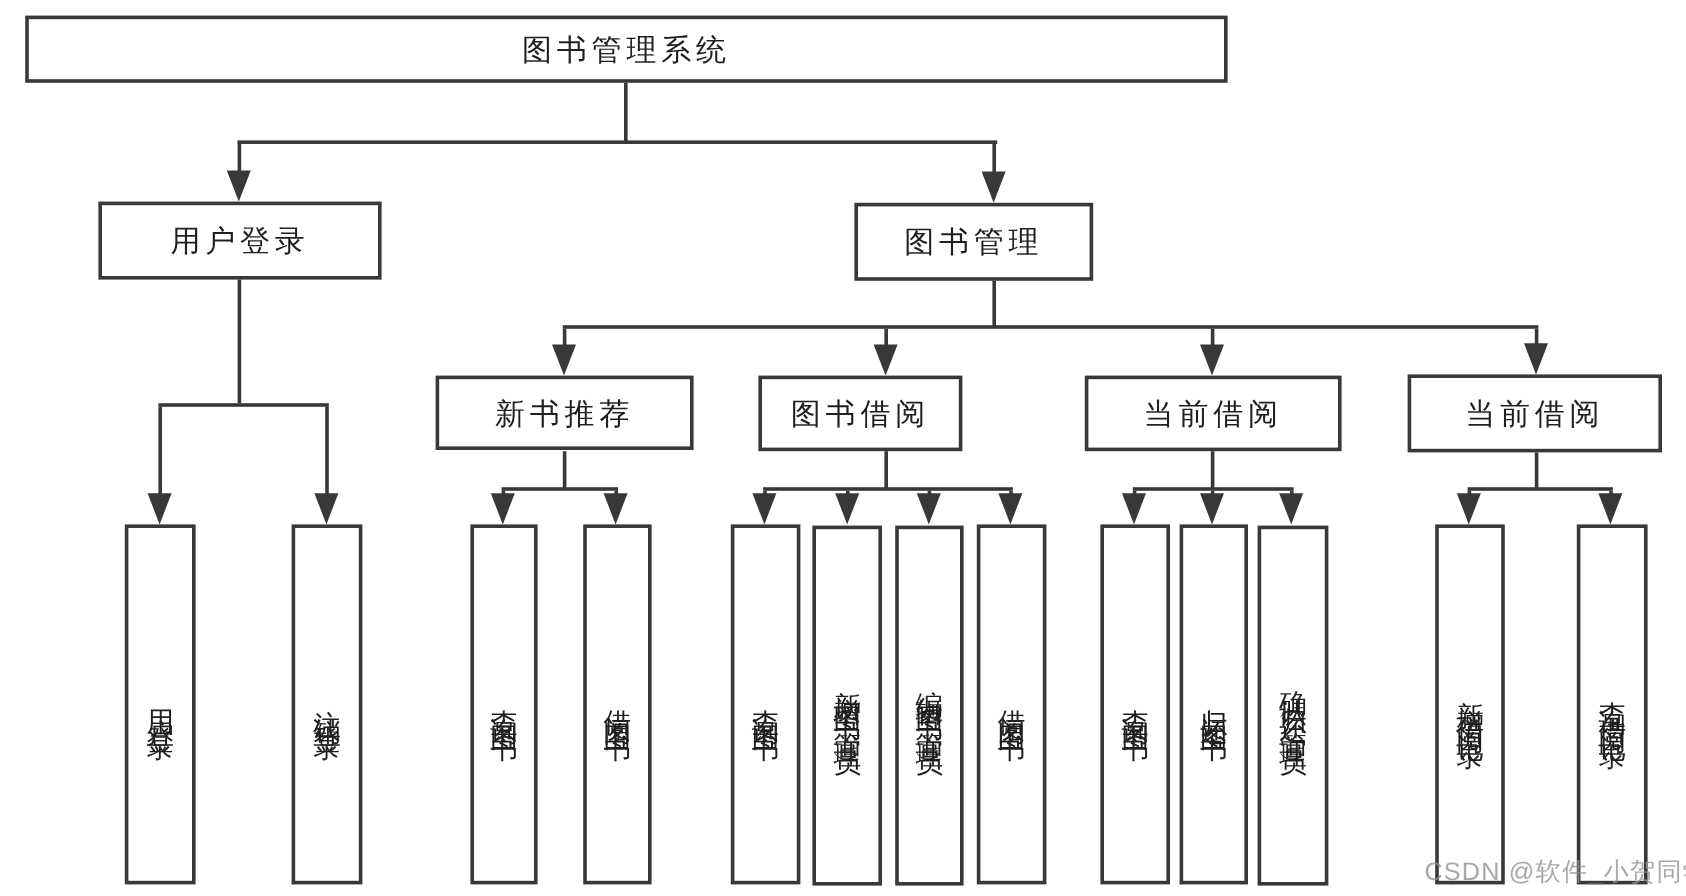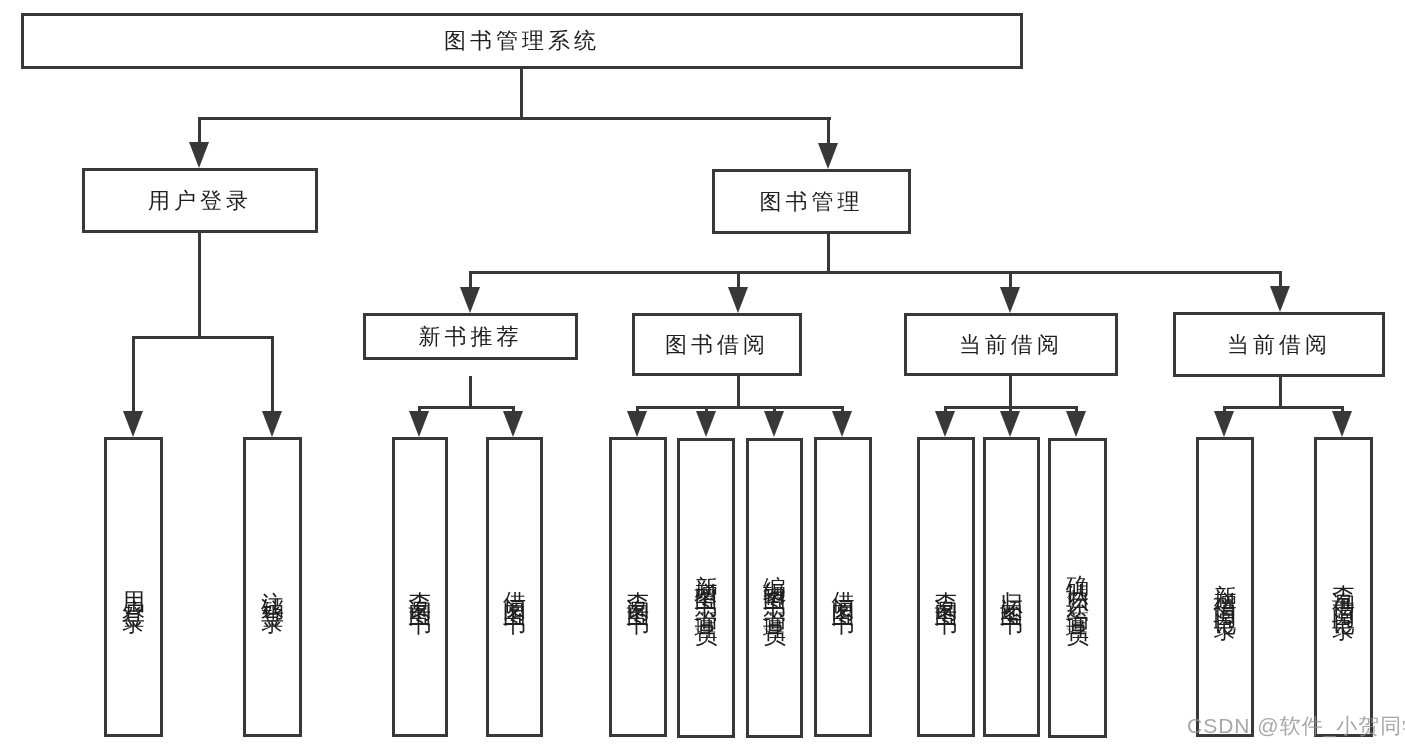--- a/index.html
+++ b/index.html
@@ -14,21 +14,21 @@
     position:absolute;
     box-sizing:border-box;
     border:3px solid #383838;
     background:#ffffff;
     display:flex;
     align-items:center;
     justify-content:center;
     color:#1f1f1f;
   }
   .hbox span{
-    font-size:22px;
+    font-size:25px;
     letter-spacing:4px;
     white-space:nowrap;
     font-family:Liberation Serif, serif;
   }
   .vbox .vtext{
     writing-mode:vertical-rl;
     text-orientation:mixed;
     font-size:23px;
     letter-spacing:7px;
     line-height:1;
@@ -88,21 +88,21 @@
   <div class="line" style="left:469px;top:271px;width:813px;height:3px;"></div>
   <div class="line" style="left:469px;top:274px;width:3px;height:15px;"></div>
   <div class="line" style="left:737px;top:274px;width:3px;height:15px;"></div>
   <div class="line" style="left:1009px;top:274px;width:3px;height:15px;"></div>
   <div class="line" style="left:1279px;top:274px;width:3px;height:15px;"></div>
   <div class="arrow" style="left:460px;top:287px;"></div>
   <div class="arrow" style="left:728px;top:287px;"></div>
   <div class="arrow" style="left:1000px;top:287px;"></div>
   <div class="arrow" style="left:1270px;top:286px;"></div>
 
-  <div class="box hbox" style="left:363px;top:313px;width:215px;height:47px;">
+  <div class="box hbox" style="left:363px;top:313px;width:215px;height:62px;">
     <span>新书推荐</span>
   </div>
   <div class="box hbox" style="left:632px;top:313px;width:170px;height:63px;">
     <span>图书借阅</span>
   </div>
   <div class="box hbox" style="left:904px;top:313px;width:214px;height:63px;align-items:center;">
     <span>当前借阅</span>
   </div>
   <div class="box hbox" style="left:1173px;top:312px;width:212px;height:65px;">
     <span>当前借阅</span>

